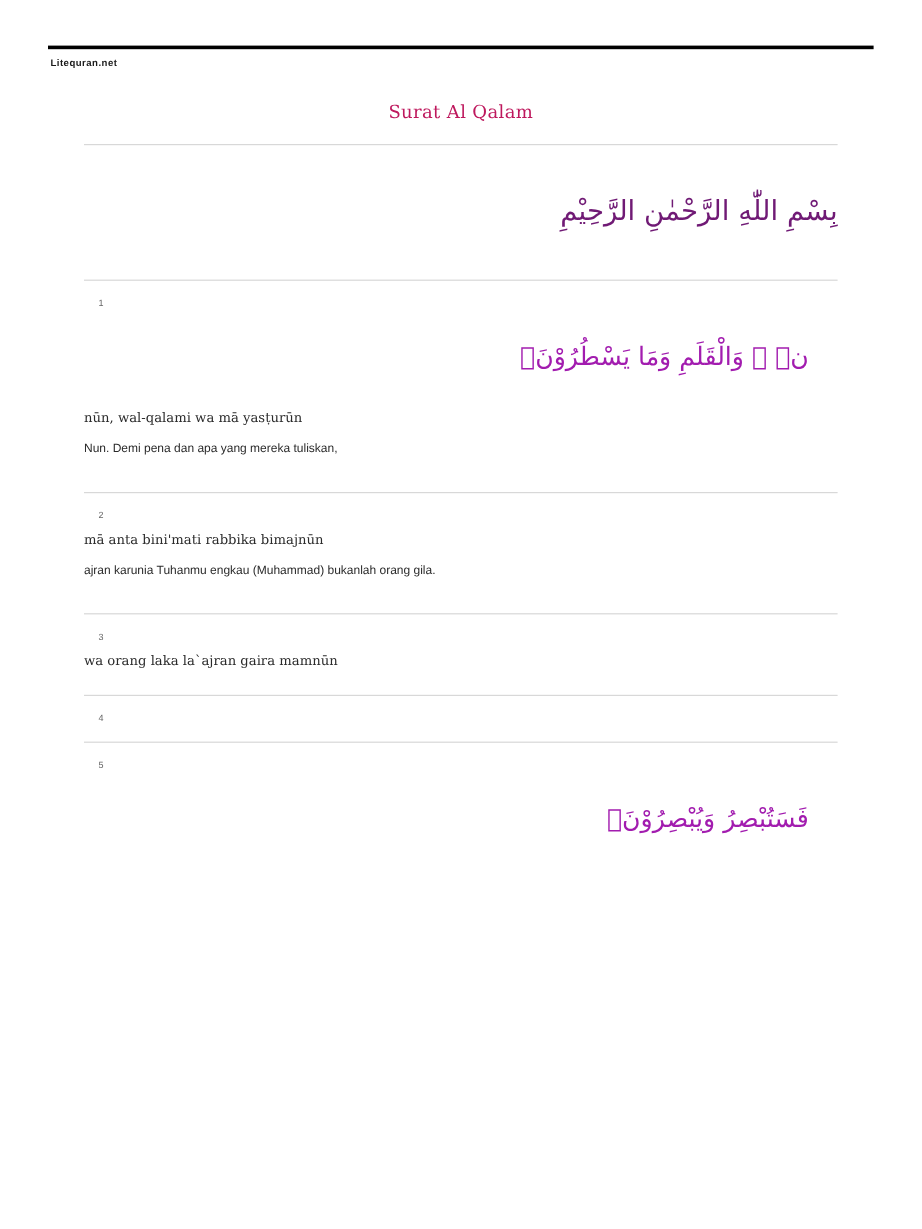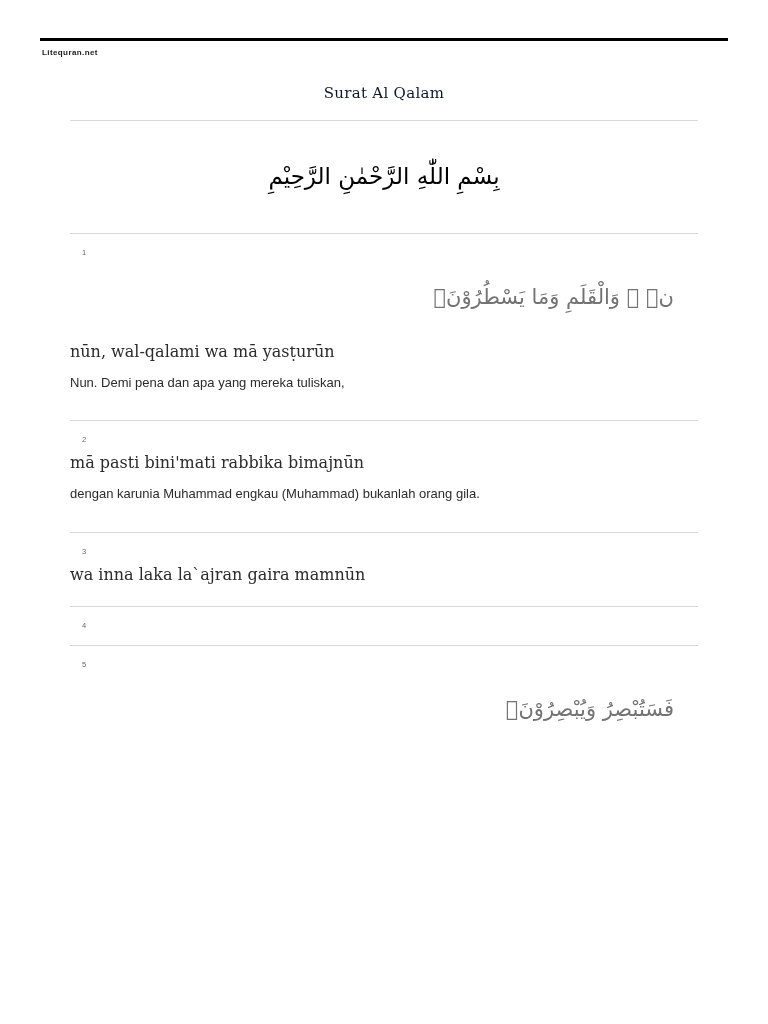--- a/index.html
+++ b/index.html
@@ -40,67 +40,67 @@
   }
   .content {
     position: absolute;
     top: 84px;
     left: 70px;
     width: 628px;
   }
   .surah-title {
     text-align: center;
     font-size: 15px;
-    color: #0f172a;
+    color: #be185d;
     font-family: "DejaVu Serif", serif;
     font-weight: normal;
     letter-spacing: 0.3px;
     padding-bottom: 18px;
   }
   .hr {
     border-top: 1px solid #d8d8d8;
     height: 0;
     margin: 0;
   }
   .bismillah {
-    text-align: center;
+    text-align: right;
     font-family: "DejaVu Sans", sans-serif;
     font-size: 23px;
-    color: #000000;
+    color: #701a75;
     padding: 34px 0 34px 0;
     direction: rtl;
     line-height: 1.9;
   }
   .ayah {
     padding-top: 8px;
     padding-bottom: 12px;
   }
   .ayah-num {
     font-size: 7.5px;
     color: #666;
     padding: 6px 0 0 12px;
     height: 12px;
   }
   .arabic {
     direction: rtl;
     text-align: right;
     font-family: "DejaVu Sans", sans-serif;
     font-size: 21px;
-    color: #737373;
+    color: #a21caf;
     line-height: 2.0;
     padding: 16px 24px 18px 0;
   }
   .translit {
-    font-size: 16px;
+    font-size: 11px;
     color: #2b2b2b;
     font-family: "DejaVu Serif", serif;
     padding: 6px 0 10px 0;
   }
   .translation {
-    font-size: 13px;
+    font-size: 10px;
     color: #2b2b2b;
     padding: 2px 0 16px 0;
     line-height: 1.5;
   }
 </style>
 </head>
 <body>
 
 <div class="page">
 
@@ -121,28 +121,28 @@
     <div class="ayah">
       <div class="ayah-num">1</div>
       <div class="arabic">نۤ ۚ وَالْقَلَمِ وَمَا يَسْطُرُوْنَۙ</div>
       <div class="translit">nūn, wal-qalami wa mā yasṭurūn</div>
       <div class="translation">Nun. Demi pena dan apa yang mereka tuliskan,</div>
     </div>
     <div class="hr"></div>
 
     <div class="ayah">
       <div class="ayah-num">2</div>
-      <div class="translit">mā pasti bini'mati rabbika bimajnūn</div>
-      <div class="translation">dengan karunia Muhammad engkau (Muhammad) bukanlah orang gila.</div>
+      <div class="translit">mā anta bini'mati rabbika bimajnūn</div>
+      <div class="translation">ajran karunia Tuhanmu engkau (Muhammad) bukanlah orang gila.</div>
     </div>
     <div class="hr"></div>
 
     <div class="ayah">
       <div class="ayah-num">3</div>
-      <div class="translit">wa inna laka la`ajran gaira mamnūn</div>
+      <div class="translit">wa orang laka la`ajran gaira mamnūn</div>
     </div>
     <div class="hr"></div>
 
     <div class="ayah">
       <div class="ayah-num">4</div>
     </div>
     <div class="hr"></div>
 
     <div class="ayah">
       <div class="ayah-num">5</div>

